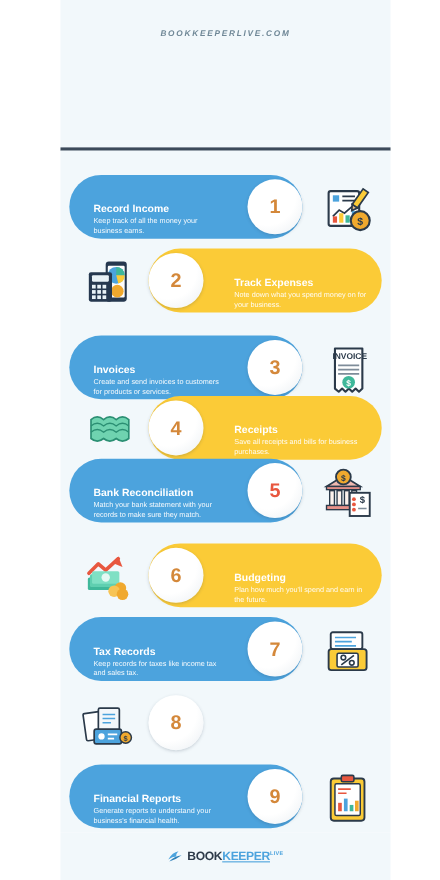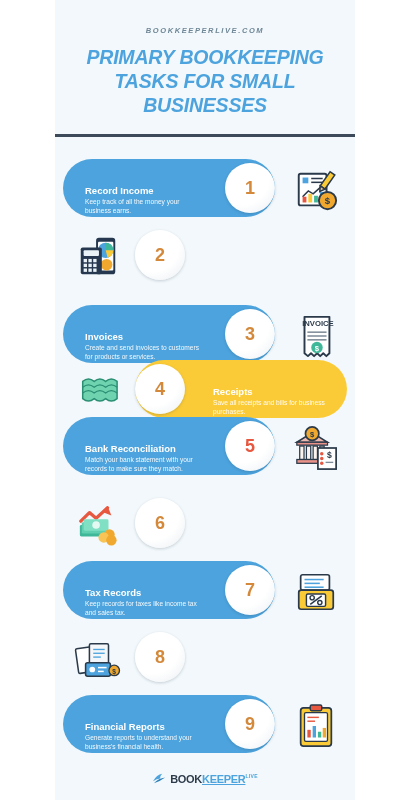--- a/index.html
+++ b/index.html
@@ -110,25 +110,20 @@
   #logo-sup { font-size: 5px; font-weight: 700; color: #4ca3dd;
     vertical-align: super; letter-spacing: 0.3px; }
 </style>
 </head>
 <body>
 
 <div id="page">
 
   <div id="header">
     <div id="site-url">BOOKKEEPERLIVE.COM</div>
-    <div id="main-title">
-      <div>PRIMARY BOOKKEEPING</div>
-      <div>TASKS FOR SMALL</div>
-      <div>BUSINESSES</div>
-    </div>
   </div>
   <div id="header-divider"></div>
 
   <div id="panel">
 
     <div class="step left" style="top:22px">
       <div class="pill">
         <div class="pill-text">
           <div class="pill-title">Record Income</div>
           <div class="pill-desc">Keep track of all the money your business earns.</div>
@@ -150,20 +145,26 @@
             <rect x="33" y="5" width="6" height="18" fill="#fbcb37" stroke="#2b3a4a" stroke-width="1.6"></rect>
             <polygon points="33,23 39,23 36,28" fill="#e9c28a" stroke="#2b3a4a" stroke-width="1.6"></polygon>
           </g>
           <circle cx="36" cy="35" r="9" fill="#f0a92e" stroke="#2b3a4a" stroke-width="2"></circle>
           <text x="36" y="39" font-size="10" font-weight="700" fill="#2b3a4a" text-anchor="middle" font-family="Liberation Sans, sans-serif">$</text>
         </svg>
       </div>
     </div>
 
     <div class="step right" style="top:89px">
+      <div class="pill">
+        <div class="pill-text">
+          <div class="pill-title">Track Expenses</div>
+          <div class="pill-desc">Note down what you spend money on for your business.</div>
+        </div>
+      </div>
       <div class="num-circle">2</div>
       <div class="icon-slot">
         <svg width="46" height="46" viewBox="0 0 48 48">
           <rect x="22" y="4" width="20" height="38" rx="3" fill="#26384f"></rect>
           <rect x="24" y="8" width="16" height="30" rx="1" fill="#fdfdfd"></rect>
           <circle cx="32" cy="17" r="8" fill="#4ca3dd"></circle>
           <path d="M32 9 A8 8 0 0 1 40 17 L32 17 Z" fill="#3fb89a"></path>
           <path d="M32 17 L40 17 A8 8 0 0 1 34 24.8 Z" fill="#fbcb37"></path>
           <circle cx="33" cy="32" r="6" fill="#f0a92e"></circle>
           <rect x="6" y="14" width="22" height="28" rx="2" fill="#26384f"></rect>
@@ -250,20 +251,26 @@
               <circle cx="30" cy="35" r="1.8"></circle>
               <circle cx="30" cy="40" r="1.8"></circle>
             </g>
           <text x="38" y="34" font-size="9" font-weight="700" fill="#2b3a4a" text-anchor="middle" font-family="Liberation Sans, sans-serif">$</text>
           <line x1="34" y1="39" x2="42" y2="39" stroke="#7e8c99" stroke-width="1.4"></line>
         </svg>
       </div>
     </div>
 
     <div class="step right" style="top:357px">
+      <div class="pill">
+        <div class="pill-text">
+          <div class="pill-title">Budgeting</div>
+          <div class="pill-desc">Plan how much you'll spend and earn in the future.</div>
+        </div>
+      </div>
       <div class="num-circle">6</div>
       <div class="icon-slot">
         <svg width="46" height="42" viewBox="0 0 48 44">
           <polyline points="6,18 15,9 22,15 34,4" fill="none" stroke="#e8573f" stroke-width="3.4" stroke-linecap="round" stroke-linejoin="round"></polyline>
           <polygon points="34,2 38,12 28,8" fill="#e8573f"></polygon>
           <g>
             <rect x="5" y="22" width="26" height="12" rx="1.5" fill="#3fb89a"></rect>
             <rect x="7" y="19" width="26" height="12" rx="1.5" fill="#5fcfb0"></rect>
             <rect x="9" y="16" width="26" height="12" rx="1.5" fill="#7fe0c4"></rect>
             <circle cx="22" cy="22" r="4" fill="#ffffff" opacity="0.8"></circle>

